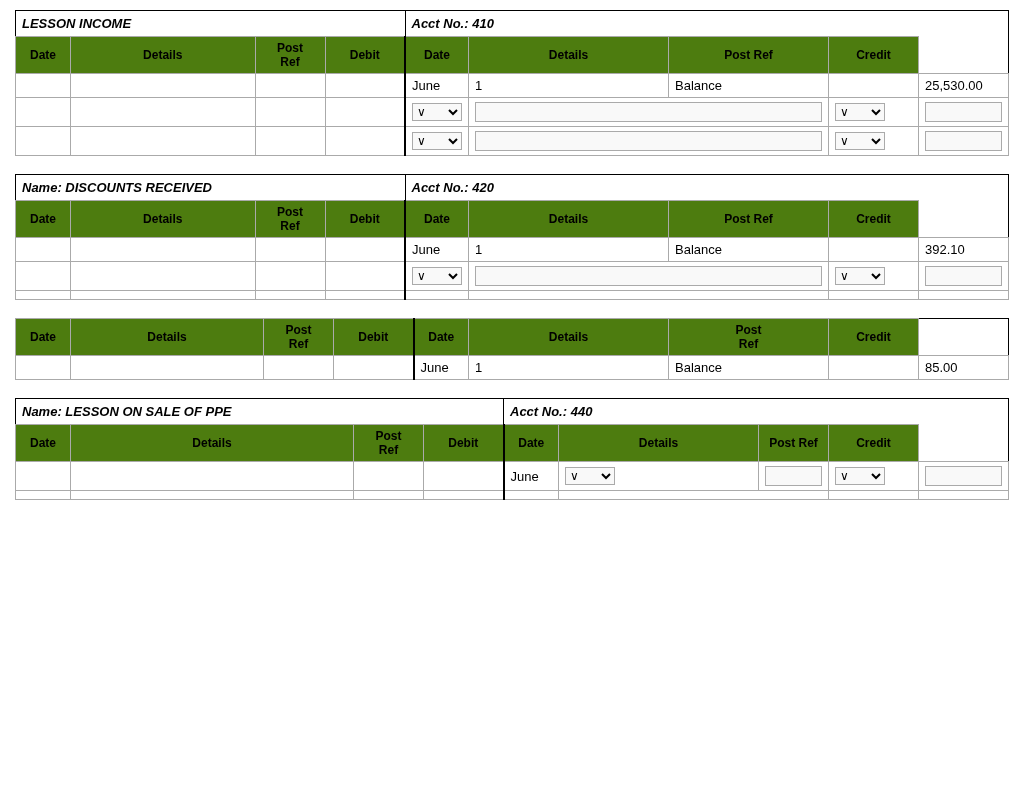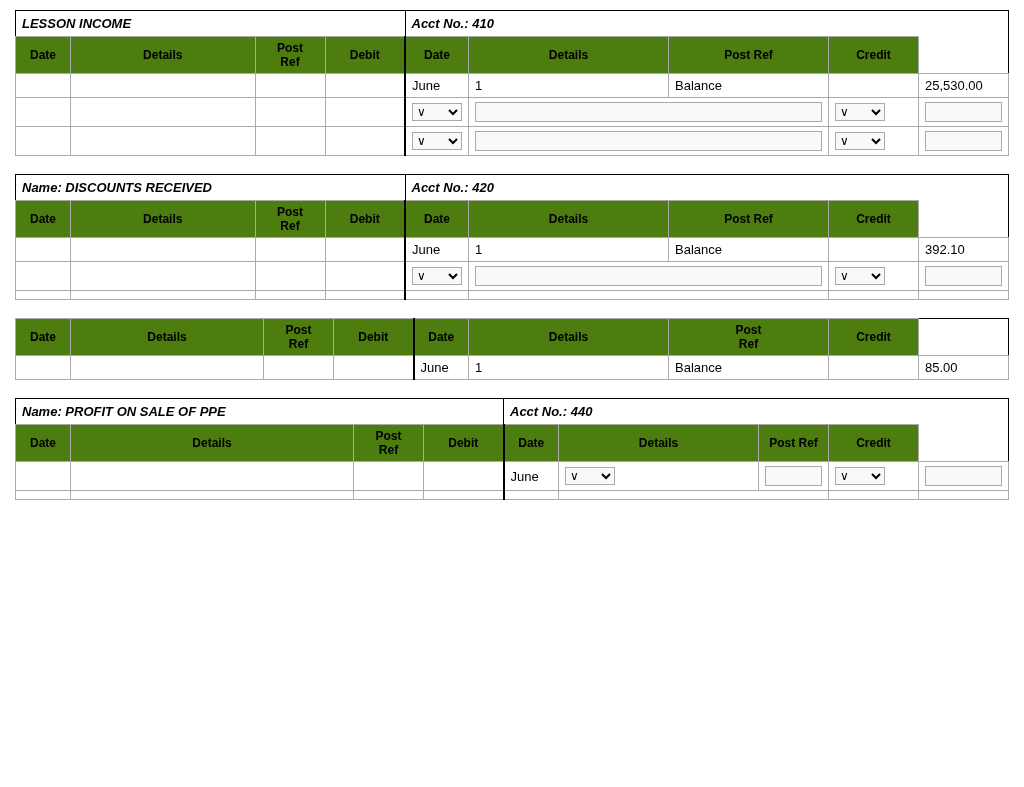--- a/index.html
+++ b/index.html
@@ -194,21 +194,21 @@
     <td style="min-width:160px;">Balance</td>
     <td class="col-postref"></td>
     <td class="col-credit amount-right">85.00</td>
   </tr>
 </tbody>
   </table>
 
 <table class="ledger-table">
   <tbody>
       <tr class="header-row">
-    <td colspan="4" class="header-name-cell bold">Name: <strong>PROFIT ON SALE OF PPE</strong></td>
+    <td colspan="4" class="header-name-cell bold">Name: <strong>LESSON ON SALE OF PPE</strong></td>
     <td colspan="4" class="header-acct-cell bold">Acct No.: 440</td>
   </tr>
   <tr class="col-header-row">
     <th class="col-date">Date</th>
     <th class="col-details">Details</th>
     <th class="col-postref">Post<br>Ref</th>
     <th class="col-debit thick-right">Debit</th>
     <th class="col-date">Date</th>
     <th class="col-details-wide">Details</th>
     <th class="col-postref">Post Ref</th>

